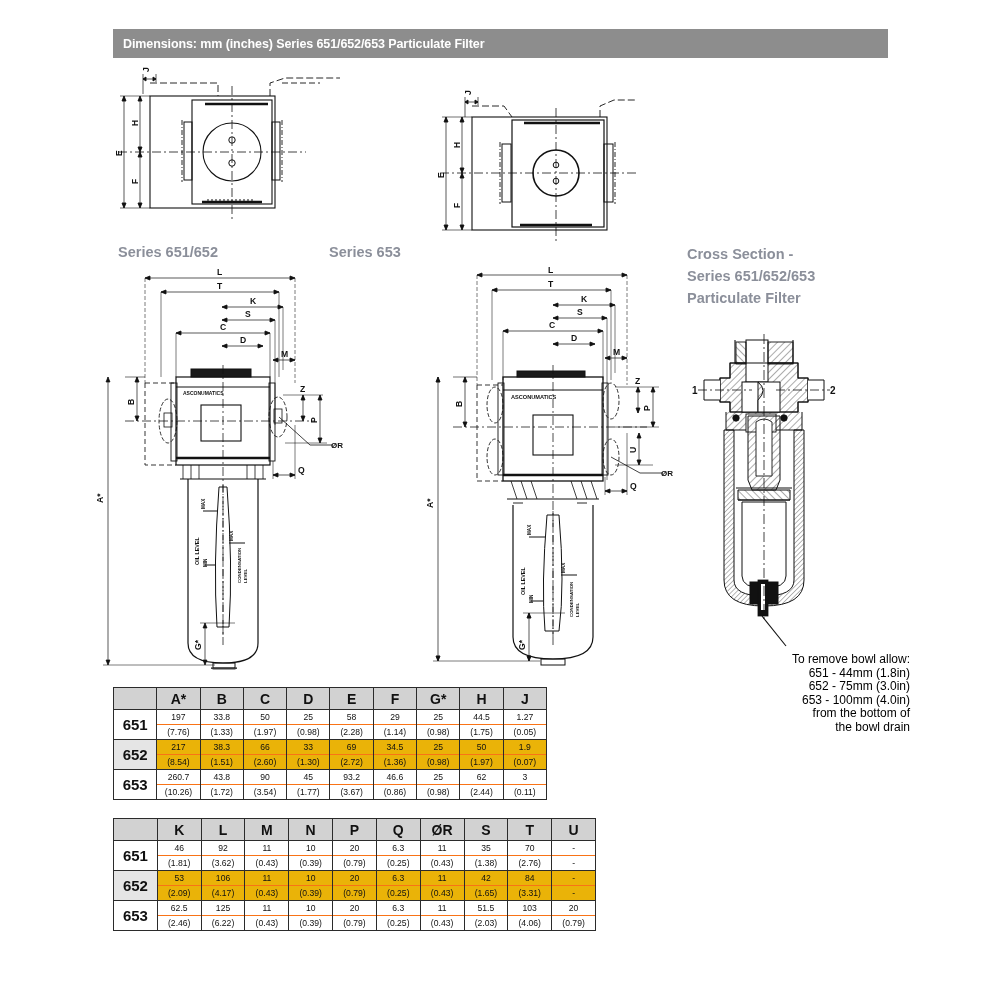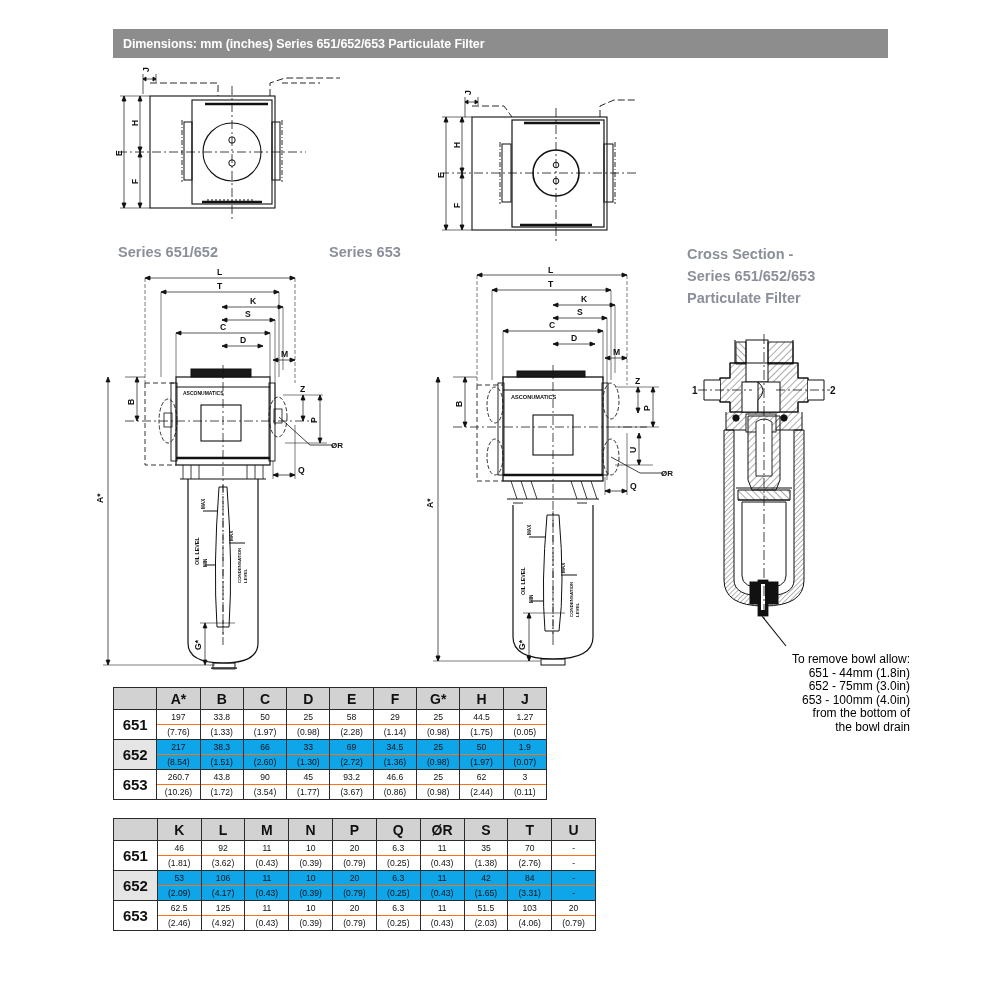--- a/index.html
+++ b/index.html
@@ -116,21 +116,21 @@
   }
   table.dim-table td.val {
     font-size: 8.6px;
     color: #111;
     height: 14px;
     line-height: 14px;
   }
   table.dim-table tr.row-mm td.val { border-bottom: none; }
   table.dim-table tr.row-in td.val { border-top: 1px solid #f97316; }
   
-  table.dim-table tr.shaded td { background: #0ea5e9; }
+  table.dim-table tr.shaded td { background: #eab308; }
   table.dim-table tr.shaded td.series-cell { background: #e5e5e5; }
 
   #table-one { left: 113px; top: 687px; width: 434px; }
   #table-two { left: 113px; top: 818px; width: 483px; }
 
   
   .drawing { position: absolute; }
   .drawing svg { display: block; }
   text { font-family: "Liberation Sans", sans-serif; }
 </style>
@@ -750,21 +750,21 @@
       <td class="val">10</td>
       <td class="val">20</td>
       <td class="val">6.3</td>
       <td class="val">11</td>
       <td class="val">51.5</td>
       <td class="val">103</td>
       <td class="val">20</td>
     </tr>
     <tr class="row-in">
       <td class="val">(2.46)</td>
-      <td class="val">(4.92)</td>
+      <td class="val">(6.22)</td>
       <td class="val">(0.43)</td>
       <td class="val">(0.39)</td>
       <td class="val">(0.79)</td>
       <td class="val">(0.25)</td>
       <td class="val">(0.43)</td>
       <td class="val">(2.03)</td>
       <td class="val">(4.06)</td>
       <td class="val">(0.79)</td>
     </tr>
   </tbody>

